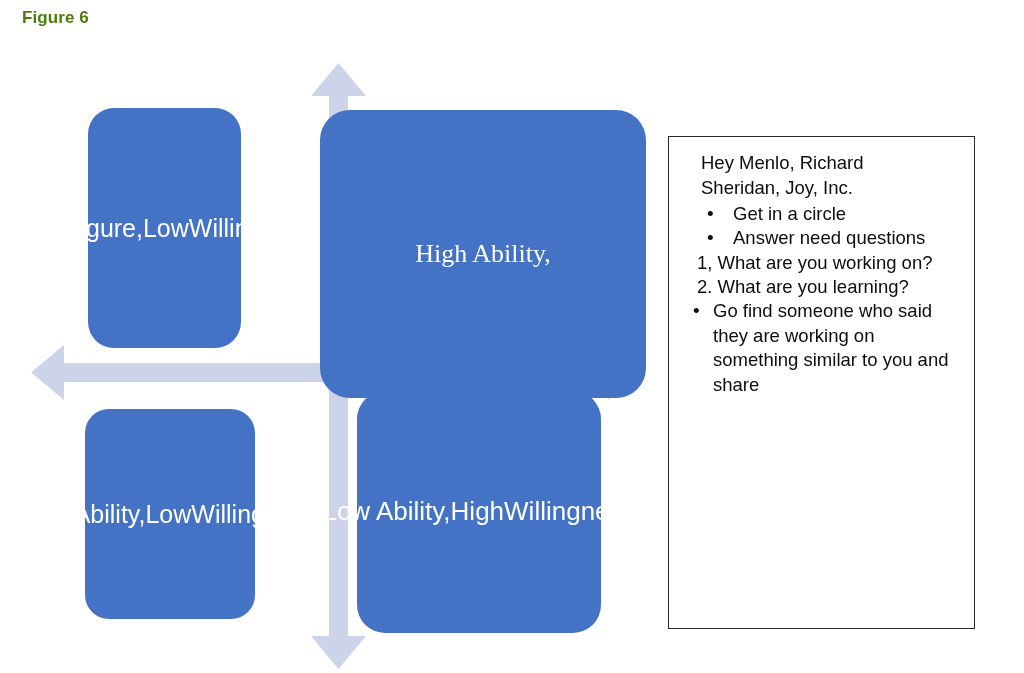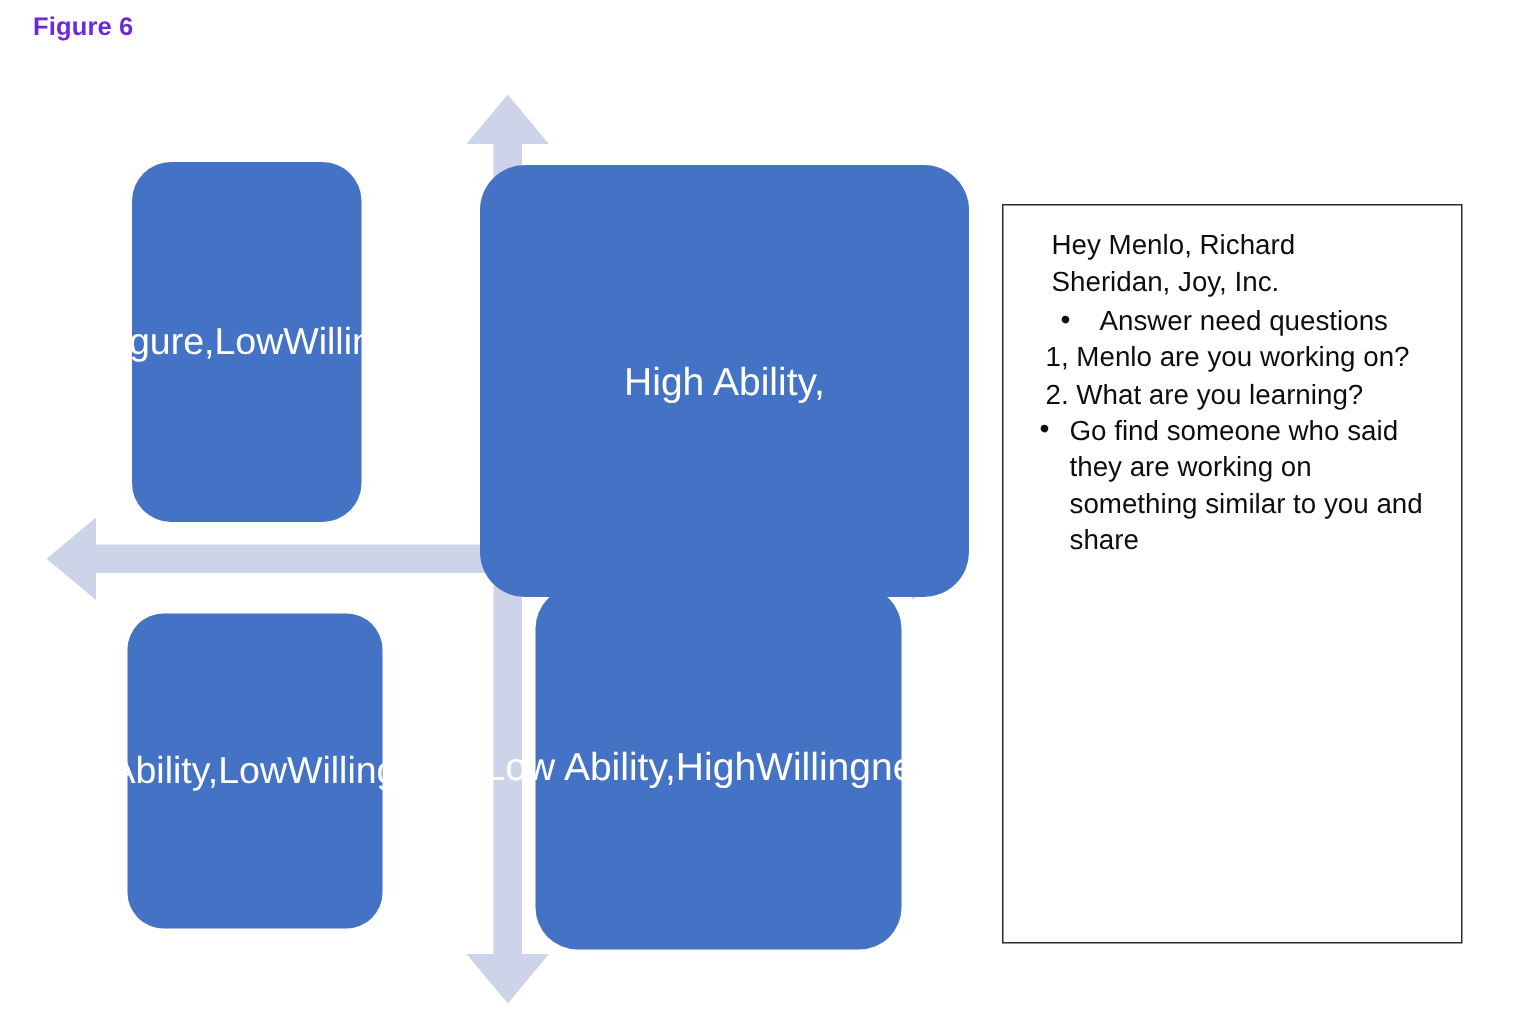--- a/index.html
+++ b/index.html
@@ -20,21 +20,21 @@
     overflow: hidden;
   }
 
   
   .figure-label {
     position: absolute;
     left: 22px;
     top: 8px;
     font-size: 17px;
     font-weight: bold;
-    color: #6d28d9;
+    color: #4d7c0f;
     letter-spacing: 0.1px;
     white-space: nowrap;
   }
 
   
   .axis-cross {
     position: absolute;
     left: 0;
     top: 0;
     width: 1024px;
@@ -70,20 +70,21 @@
     width: 153px; height: 240px;
     border-radius: 26px;
     font-size: 25px;
   }
   #quad-high-ability-high-willingness {
     left: 320px; top: 110px;
     width: 326px; height: 288px;
     border-radius: 30px;
     font-size: 26px;
     line-height: 1.55;
+    font-family: Liberation Serif, serif;
   }
   #quad-low-ability-low-willingness {
     left: 85px;  top: 409px;
     width: 170px; height: 210px;
     border-radius: 24px;
     font-size: 25px;
     line-height: 1.28;
   }
   #quad-low-ability-high-willingness {
     left: 357px; top: 391px;
@@ -193,24 +194,25 @@
     <span class="q-line">Low Ability,</span>
     <span class="q-line">High</span>
     <span class="q-line">Willingness</span>
   </div>
 
   <div id="note-box">
     <div class="note-head">Hey Menlo, Richard</div>
     <div class="note-head">Sheridan, Joy, Inc.</div>
 
     <ul class="note-bullets">
+      <li>Get in a circle</li>
       <li>Answer need questions</li>
     </ul>
 
     <ol class="note-numbered">
-      <li>1,  Menlo are you working on?</li>
+      <li>1,  What are you working on?</li>
       <li>2.  What are you learning?</li>
     </ol>
 
     <div class="note-final">Go find someone who said they are working on something similar to you and share</div>
   </div>
 
 </div>
 
 </body></html>

